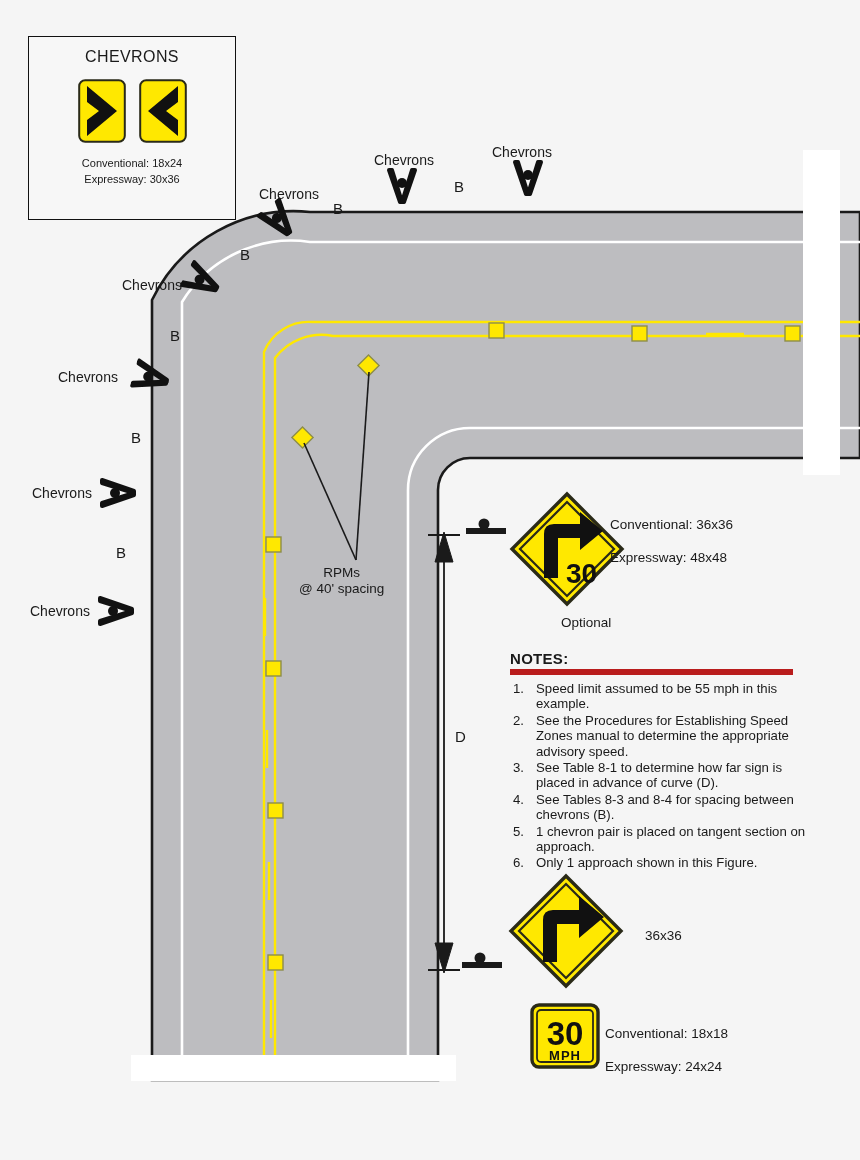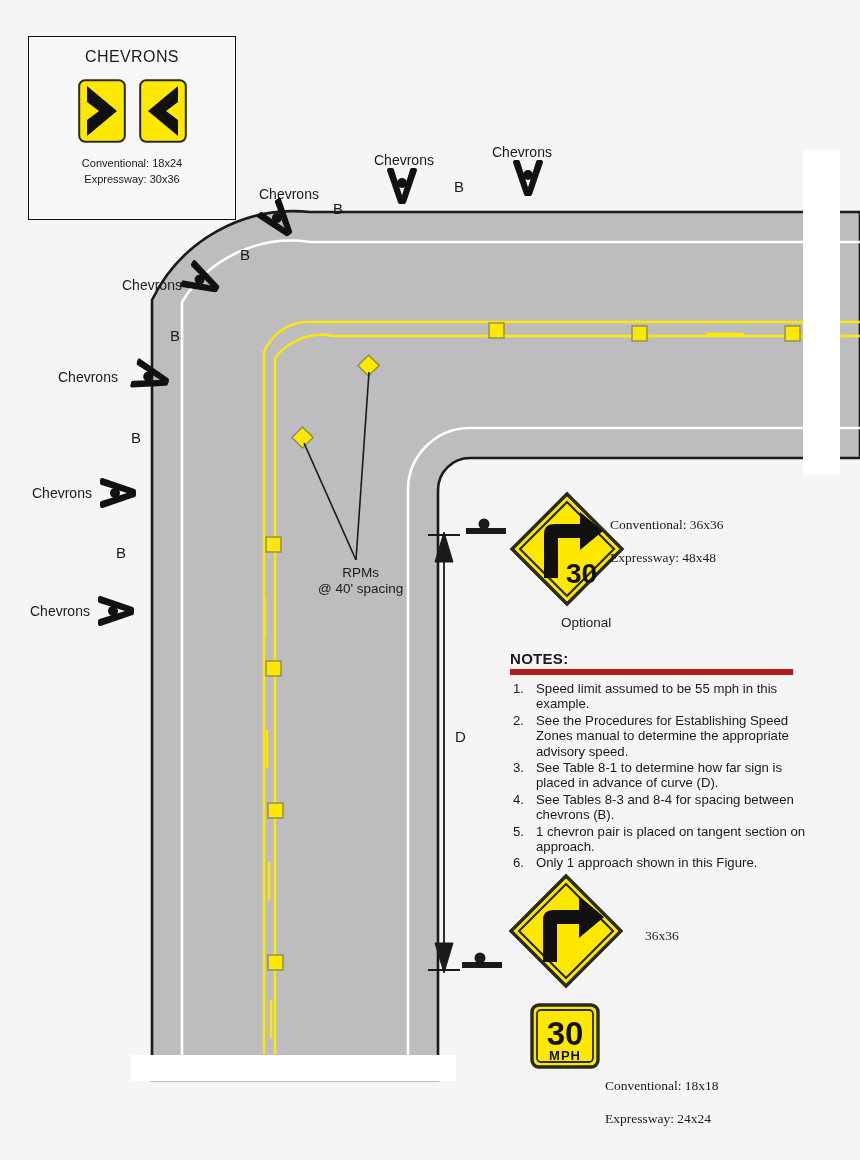--- a/index.html
+++ b/index.html
@@ -29,21 +29,21 @@
   
   .notes{position:absolute;left:510px;top:650px;width:300px;}
   .notes-h{font-size:15px;font-weight:bold;border-bottom:6px solid #b91c1c;
            padding-bottom:2px;width:283px;letter-spacing:.3px;}
   .notes ol{margin:6px 0 0 0;padding-left:0;list-style:none;}
   .notes li{font-size:13.2px;line-height:15.4px;margin-bottom:1px;
             padding-left:26px;position:relative;}
   .notes li .num{position:absolute;left:3px;top:0;}
 
   
-  .callout{position:absolute;font-size:13.5px;line-height:16.5px;white-space:pre-line;font-family:Liberation Serif, serif;}
+  .callout{position:absolute;font-size:13.5px;line-height:16.5px;white-space:pre-line;}
   .opt{position:absolute;font-size:13.5px;margin-left:27px;}
 
   
   .mask{position:absolute;background:#fff;}
 </style>
 </head>
 <body>
 
 <div class="stage">
 
@@ -200,21 +200,21 @@
   <div class="lbl" style="left:32px;top:485px;">Chevrons</div>
   <div class="lbl" style="left:30px;top:603px;">Chevrons</div>
 
   <div class="lbl b" style="left:333px;top:200px;">B</div>
   <div class="lbl b" style="left:454px;top:178px;">B</div>
   <div class="lbl b" style="left:240px;top:246px;">B</div>
   <div class="lbl b" style="left:170px;top:327px;">B</div>
   <div class="lbl b" style="left:131px;top:429px;">B</div>
   <div class="lbl b" style="left:116px;top:544px;">B</div>
 
-  <div class="lbl sm" style="left:299px;top:565px;text-align:center;margin-left:19px;">
+  <div class="lbl sm" style="left:299px;top:565px;text-align:center;">
     <div style="text-align:center;">RPMs</div>
     <div>@ 40' spacing</div>
   </div>
 
   <div class="lbl b" style="left:455px;top:728px;">D</div>
 
   <svg style="position:absolute;left:508px;top:490px;" width="118" height="118" viewBox="0 0 118 118">
     <polygon points="59,4 114,59 59,114 4,59" fill="#ffe800" stroke="#2a2a18" stroke-width="3.4"></polygon>
     <polygon points="59,12 106,59 59,106 12,59" fill="none" stroke="#2a2a18" stroke-width="2.2"></polygon>
     <g fill="#111">
@@ -248,18 +248,18 @@
     </g>
   </svg>
   <div class="callout" style="left:645px;top:928px;">36x36</div>
 
   <svg style="position:absolute;left:530px;top:1003px;" width="70" height="66" viewBox="0 0 70 66">
     <rect x="2" y="2" width="66" height="62" rx="7" ry="7" fill="#ffe800" stroke="#2a2a18" stroke-width="3.4"></rect>
     <rect x="7" y="7" width="56" height="52" rx="4" ry="4" fill="none" stroke="#2a2a18" stroke-width="1.8"></rect>
     <text x="35" y="42" text-anchor="middle" font-family="Liberation Sans, sans-serif" font-size="33" font-weight="bold" fill="#111">30</text>
     <text x="35" y="57" text-anchor="middle" font-family="Liberation Sans, sans-serif" font-size="13" font-weight="bold" fill="#111" letter-spacing="1">MPH</text>
   </svg>
-  <div class="callout" style="left:605px;top:1061px;">
+  <div class="callout" style="left:605px;top:1009px;">
     <div>Conventional: 18x18</div>
     <div>Expressway: 24x24</div>
   </div>
 
 </div>
 
 </body></html>

